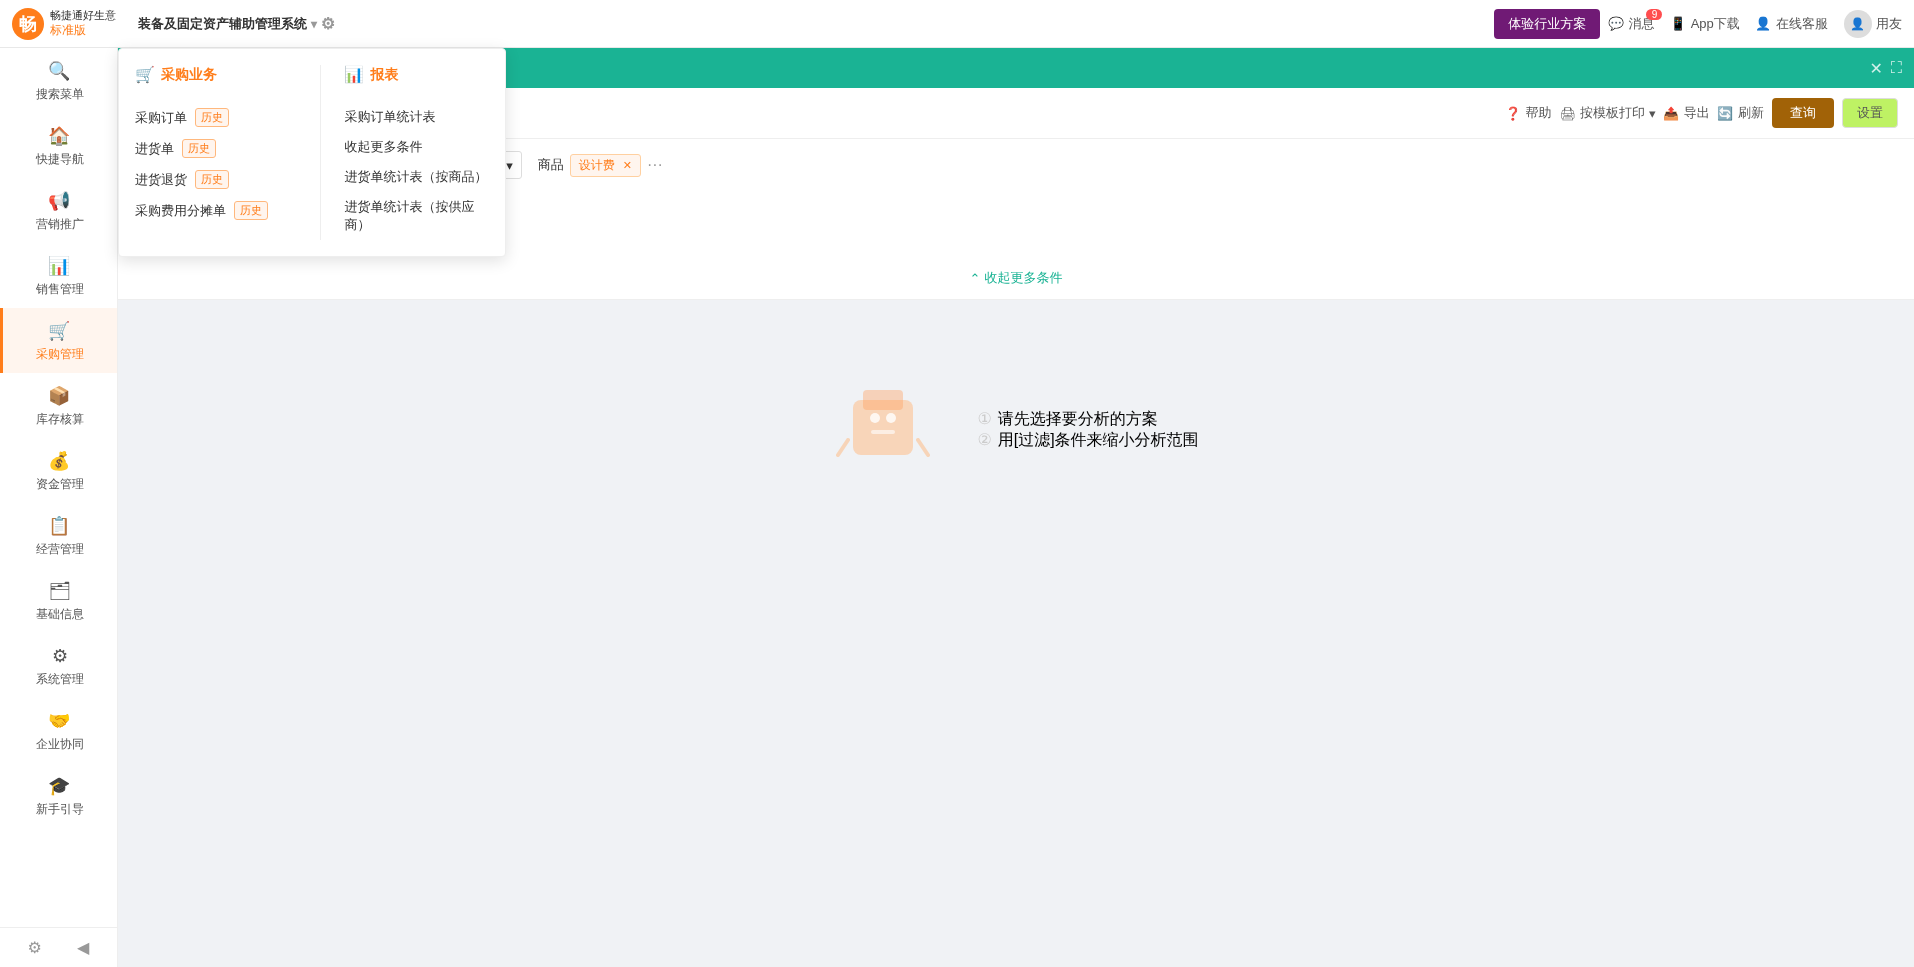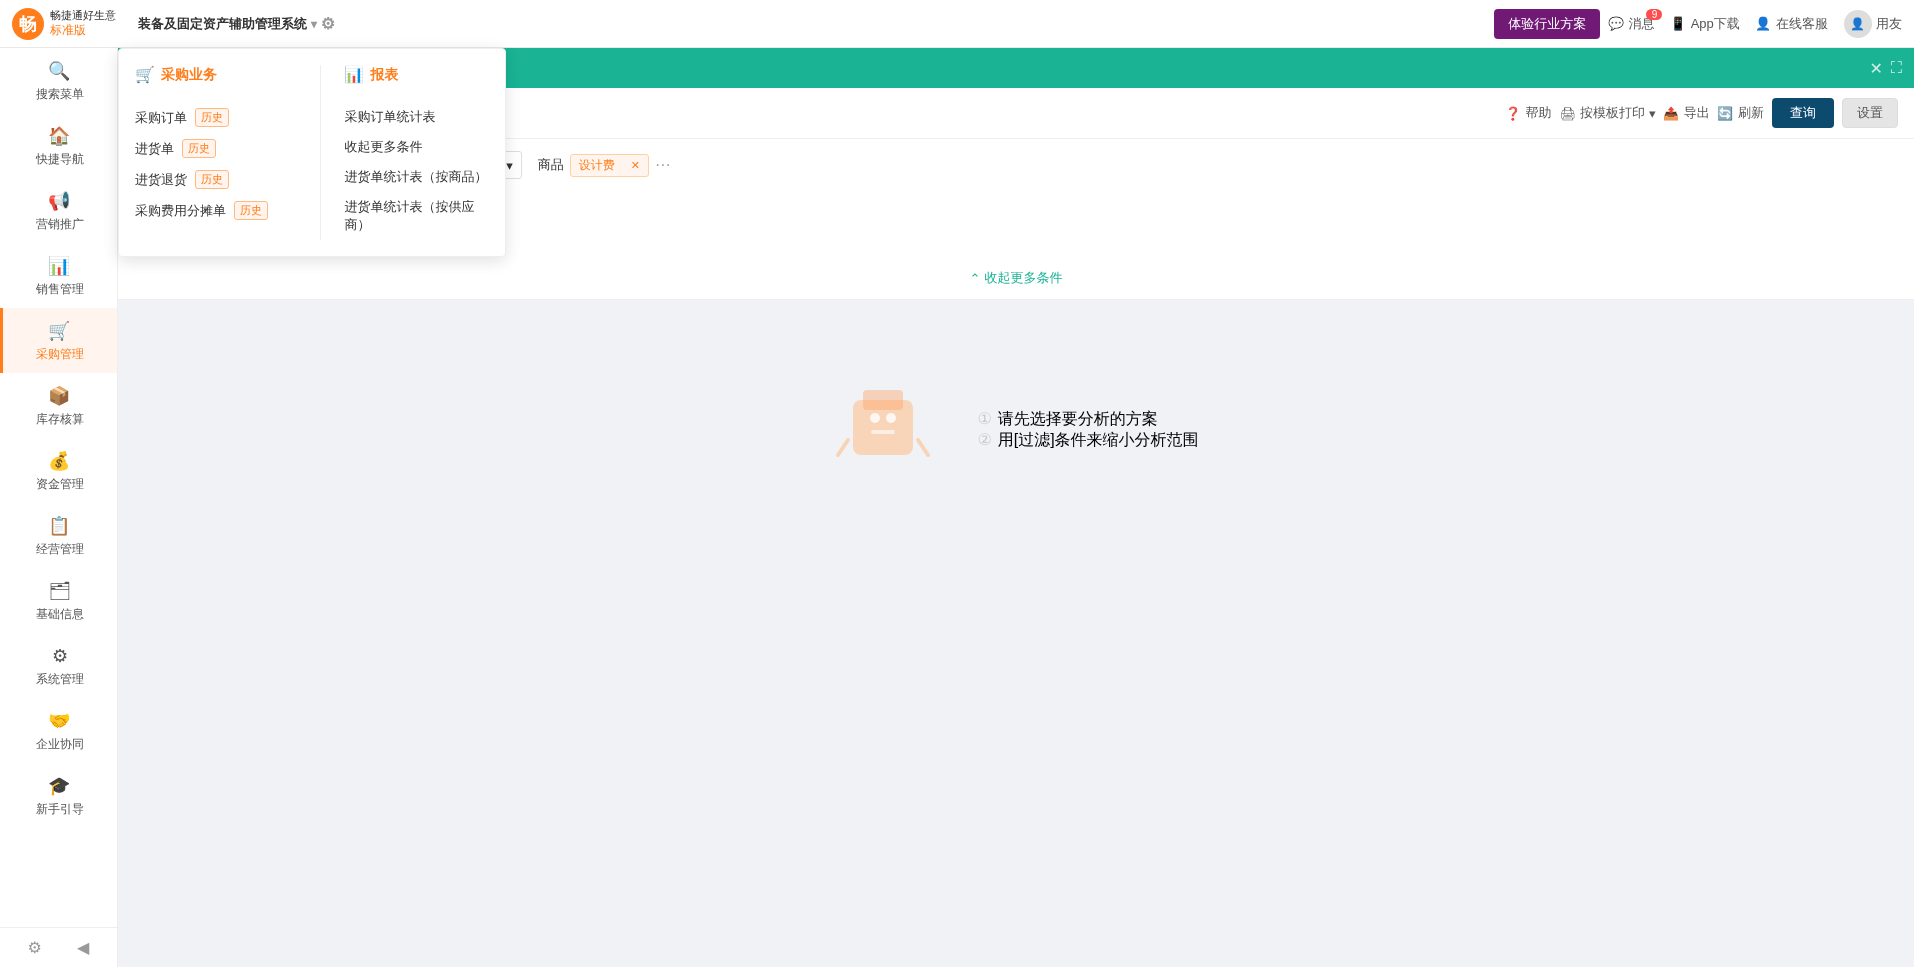--- a/index.html
+++ b/index.html
@@ -132,25 +132,25 @@
       padding: 10px 16px;
       display: flex; align-items: center; gap: 12px;
       border-bottom: 1px solid #eee;
     }
     .toolbar-right { margin-left: auto; display: flex; gap: 8px; align-items: center; }
     .toolbar-btn {
       display: flex; align-items: center; gap: 4px;
       color: #555; font-size: 13px; cursor: pointer;
     }
     .toolbar-btn-orange {
-      background: #0c4a6e; color: #fff; border: none;
+      background: #a16207; color: #fff; border: none;
       padding: 6px 18px; border-radius: 4px; font-size: 13px; cursor: pointer; font-family: Liberation Serif, serif;
     }
     .toolbar-btn-outline {
-      background: #e5e5e5; color: #555; border: 1px solid #ddd;
+      background: #bef264; color: #555; border: 1px solid #ddd;
       padding: 5px 14px; border-radius: 4px; font-size: 13px; cursor: pointer;
     }
 
     
     .filter-area {
       background: #fff;
       padding: 12px 16px;
       border-bottom: 1px solid #eee;
     }
     .filter-row {
@@ -160,21 +160,21 @@
       display: flex; align-items: center; gap: 6px; font-size: 13px; color: #555;
     }
     .filter-label { color: #333; white-space: nowrap; font-size: 13px; }
     .filter-value {
       display: flex; align-items: center; gap: 4px;
       color: #333; font-size: 13px; cursor: pointer;
     }
     .filter-tag {
       background: #fff5ee; border: 1px solid #ffd0a0;
       color: #ff7d1a; padding: 2px 8px; border-radius: 3px; font-size: 12px;
-      display: flex; align-items: center; gap: 16px;
+      display: flex; align-items: center; gap: 8px;
     }
     .filter-tag .close { color: #ff7d1a; cursor: pointer; font-size: 11px; }
     .date-link { color: #1ab394; cursor: pointer; font-size: 12px; }
     .filter-select {
       border: 1px solid #ddd; border-radius: 3px; padding: 4px 8px;
       font-size: 13px; color: #333; cursor: pointer;
       display: flex; align-items: center; gap: 4px;
       min-width: 80px;
     }
     .dots { color: #999; font-size: 16px; cursor: pointer; }

